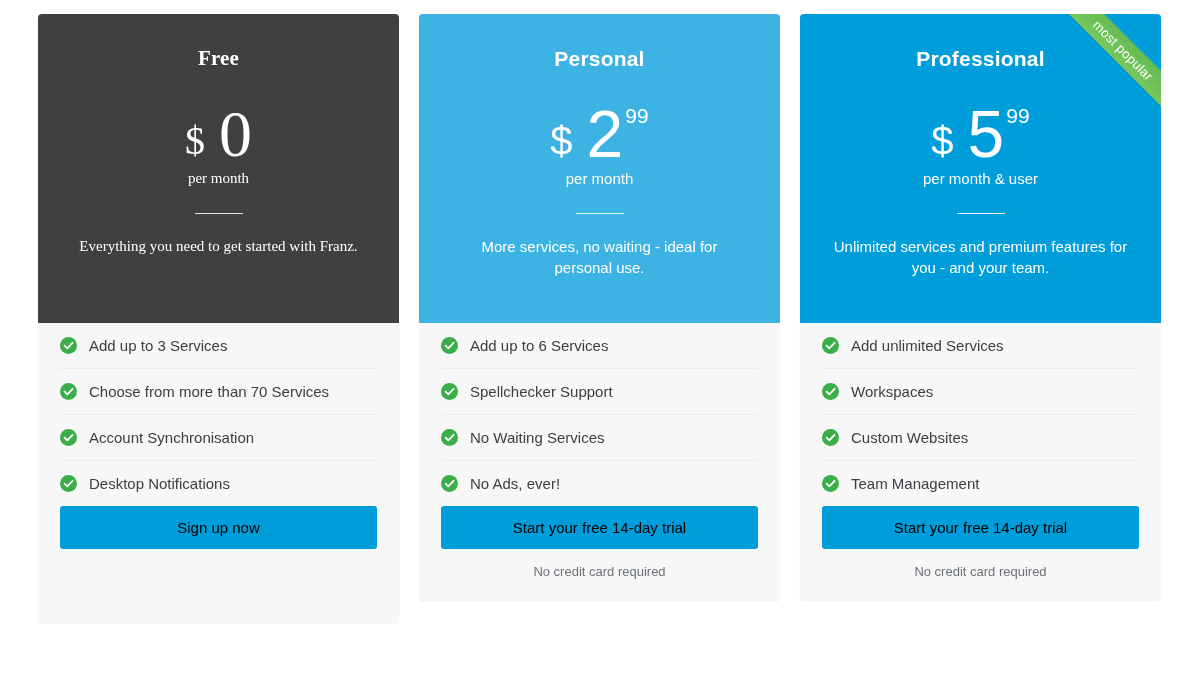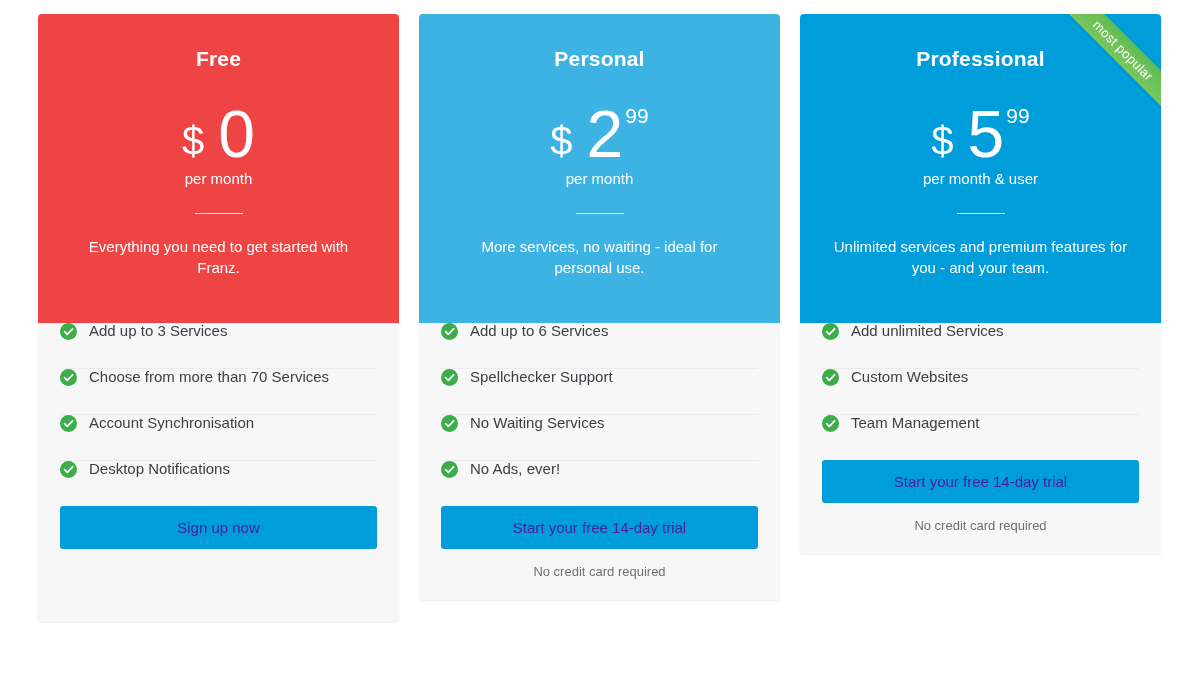--- a/index.html
+++ b/index.html
@@ -41,21 +41,21 @@
   
   .plan-header {
     position: relative;
     height: 309px;
     box-sizing: border-box;
     padding: 34px 26px 0 26px;
     text-align: center;
     color: #ffffff;
     overflow: hidden;
   }
-  .plan-header.free        { background: #ef4444; }
+  .plan-header.free        { background: #404040; font-family: Liberation Serif, serif; }
   .plan-header.personal    { background: #3cb3e3; text-align: center; }
   .plan-header.professional{ background: #009ddb; }
 
   .plan-name {
     font-size: 21px;
     font-weight: bold;
     letter-spacing: 0.2px;
     line-height: 1;
     margin: 0;
   }
@@ -138,20 +138,21 @@
   }
 
   
   .features {
     list-style: none;
     margin: 0;
     padding: 0 22px;
   }
   .feature-row {
     display: flex;
+    align-items: center;
     height: 45px;
     border-bottom: 1px solid #ececec;
     font-size: 15px;
     color: #3b3f43;
   }
   .feature-row:last-child { border-bottom: none; }
 
   .check-icon {
     flex: 0 0 auto;
     width: 17px;
@@ -167,21 +168,21 @@
     padding: 0 22px 22px 22px;
     text-align: center;
   }
   .cta-button {
     display: block;
     width: 100%;
     box-sizing: border-box;
     border: none;
     border-radius: 3px;
     background: #009ddb;
-    color: #4c1d95;
+    color: #000000;
     font-family: "Liberation Sans", sans-serif;
     font-size: 15px;
     padding: 13px 0;
     cursor: pointer;
   }
   .footnote {
     font-size: 13px;
     color: #6b7177;
     margin-top: 16px;
     line-height: 1;
@@ -317,20 +318,27 @@
           <circle cx="10" cy="10" r="10" fill="#3bae4a"></circle>
           <path d="M5.4 10.2 L8.6 13.3 L14.8 6.8" fill="none" stroke="#ffffff" stroke-width="2.1" stroke-linecap="round" stroke-linejoin="round"></path>
         </svg>
         <span class="feature-text">Add unlimited Services</span>
       </li>
       <li class="feature-row">
         <svg class="check-icon" viewBox="0 0 20 20">
           <circle cx="10" cy="10" r="10" fill="#3bae4a"></circle>
           <path d="M5.4 10.2 L8.6 13.3 L14.8 6.8" fill="none" stroke="#ffffff" stroke-width="2.1" stroke-linecap="round" stroke-linejoin="round"></path>
         </svg>
+        <span class="feature-text">Workspaces</span>
+      </li>
+      <li class="feature-row">
+        <svg class="check-icon" viewBox="0 0 20 20">
+          <circle cx="10" cy="10" r="10" fill="#3bae4a"></circle>
+          <path d="M5.4 10.2 L8.6 13.3 L14.8 6.8" fill="none" stroke="#ffffff" stroke-width="2.1" stroke-linecap="round" stroke-linejoin="round"></path>
+        </svg>
         <span class="feature-text">Custom Websites</span>
       </li>
       <li class="feature-row">
         <svg class="check-icon" viewBox="0 0 20 20">
           <circle cx="10" cy="10" r="10" fill="#3bae4a"></circle>
           <path d="M5.4 10.2 L8.6 13.3 L14.8 6.8" fill="none" stroke="#ffffff" stroke-width="2.1" stroke-linecap="round" stroke-linejoin="round"></path>
         </svg>
         <span class="feature-text">Team Management</span>
       </li>
     </ul>

